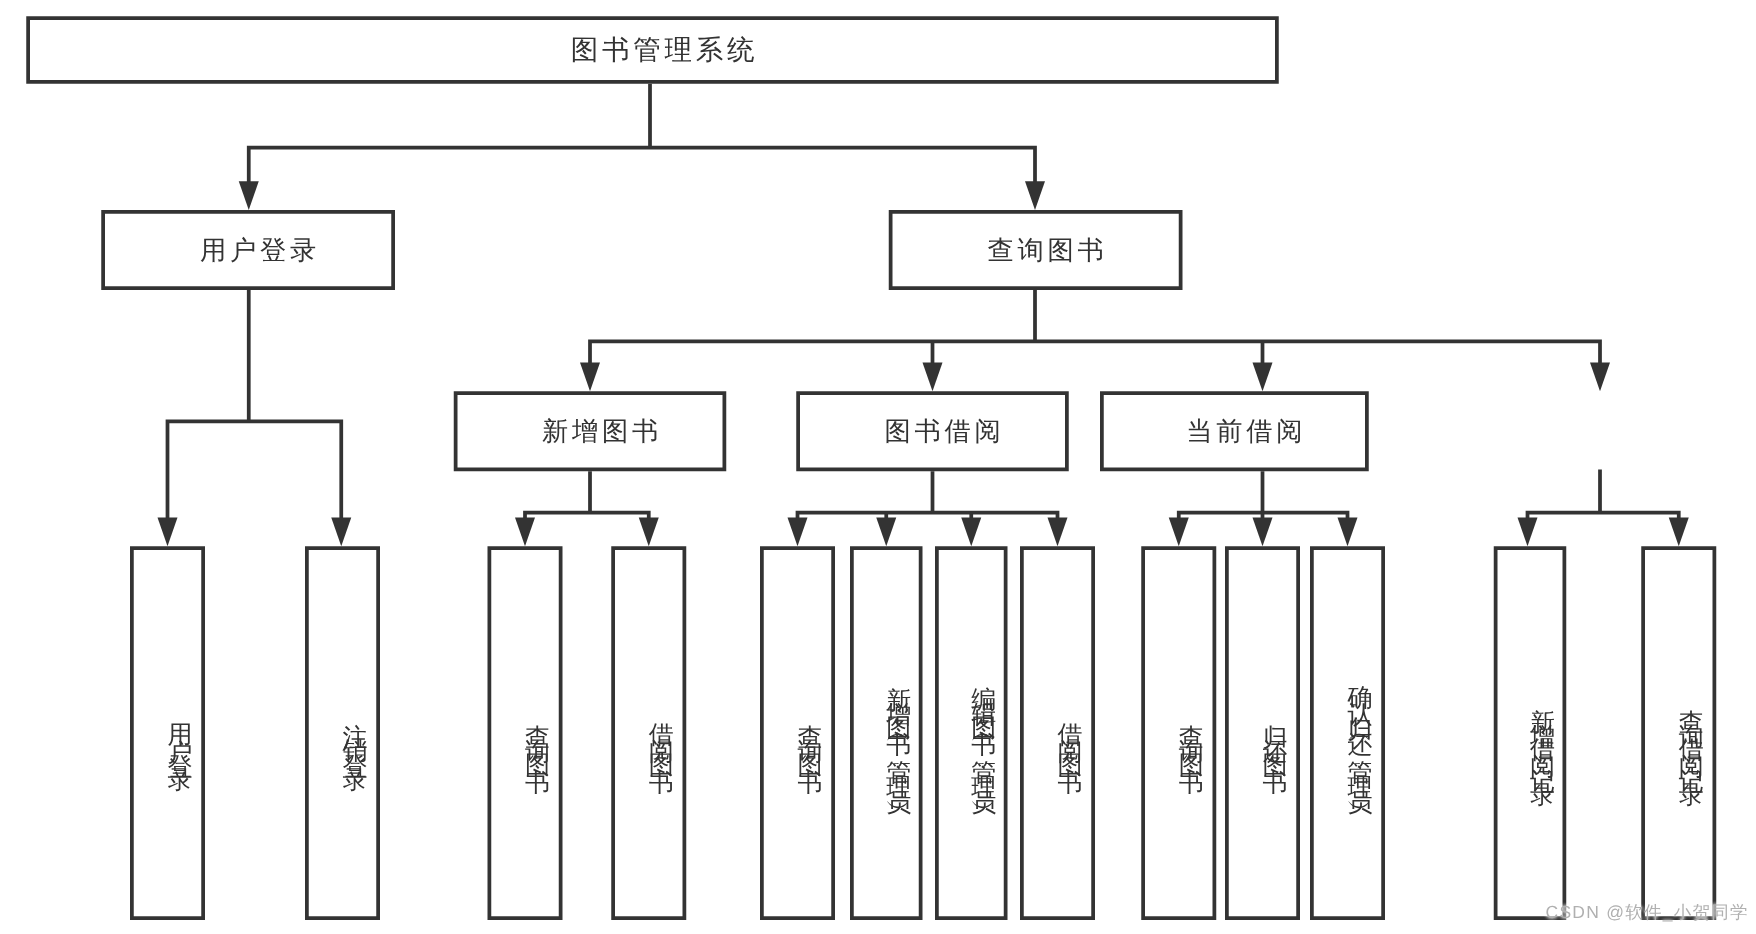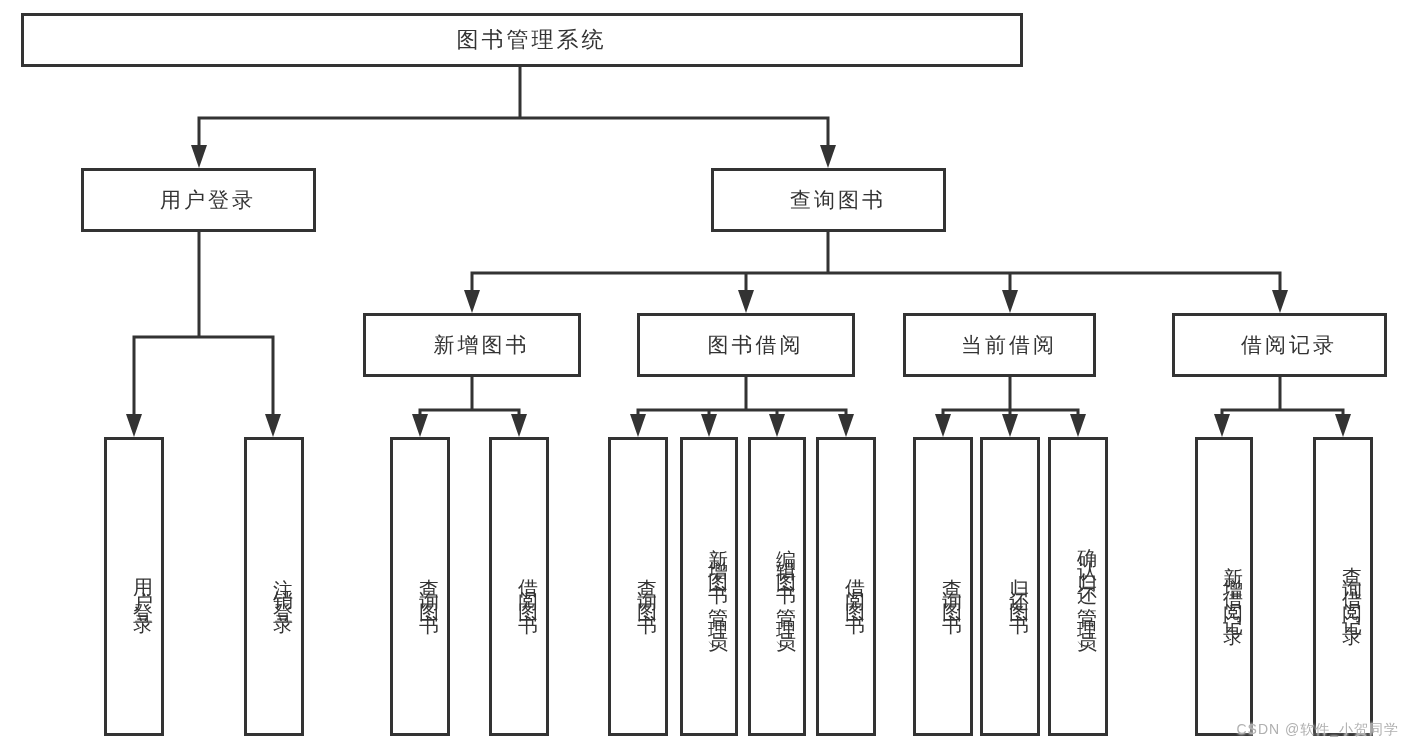--- a/index.html
+++ b/index.html
@@ -70,25 +70,22 @@
   <div class="box hbox" style="left:711px;top:168px;width:235px;height:64px;">
     <span>查询图书</span>
   </div>
 
   <div class="box hbox" style="left:363px;top:313px;width:218px;height:64px;">
     <span>新增图书</span>
   </div>
   <div class="box hbox" style="left:637px;top:313px;width:218px;height:64px;">
     <span>图书借阅</span>
   </div>
-  <div class="box hbox" style="left:903px;top:313px;width:193px;height:64px;">
+  <div class="box hbox" style="left:880px;top:313px;width:215px;height:64px;">
     <span>当前借阅</span>
-  </div>
-  <div class="box hbox" style="left:1172px;top:313px;width:215px;height:64px;">
-    <span>借阅记录</span>
   </div>
 
   <div class="box vbox" style="left:104px;top:437px;width:60px;height:299px;">
     <span>用户登录</span>
   </div>
   <div class="box vbox" style="left:244px;top:437px;width:60px;height:299px;">
     <span>注销登录</span>
   </div>
 
   <div class="box vbox" style="left:390px;top:437px;width:60px;height:299px;">

